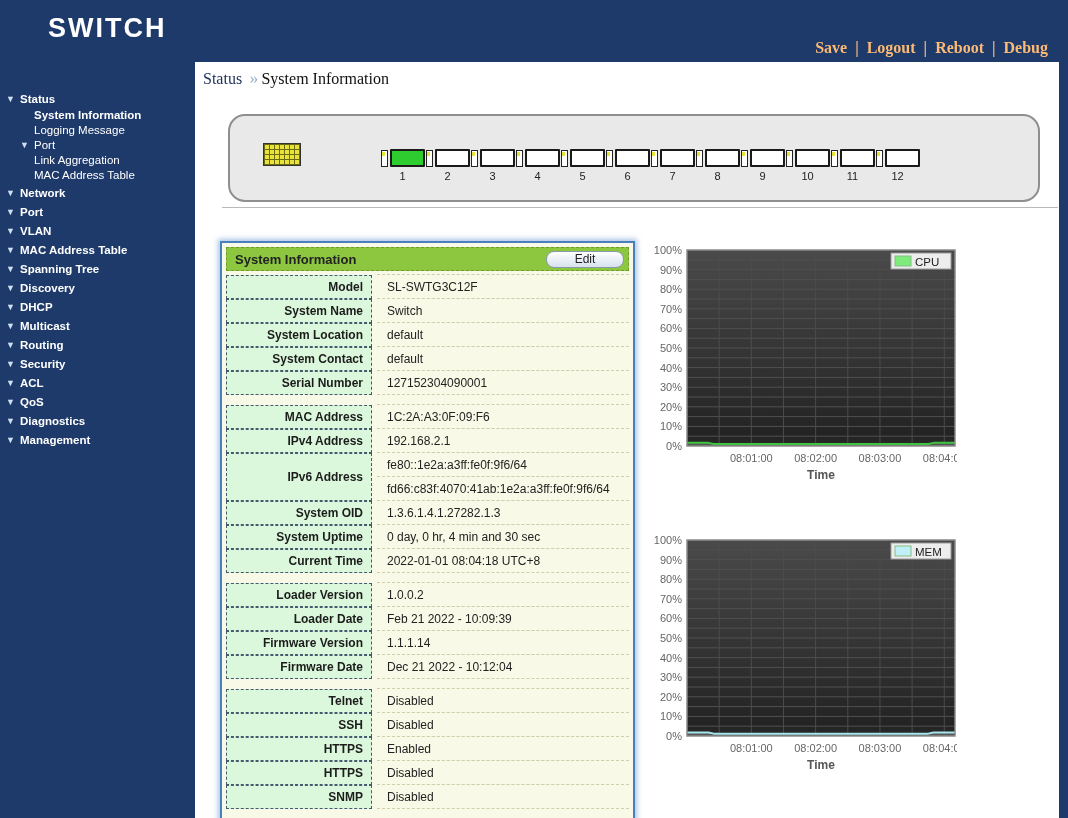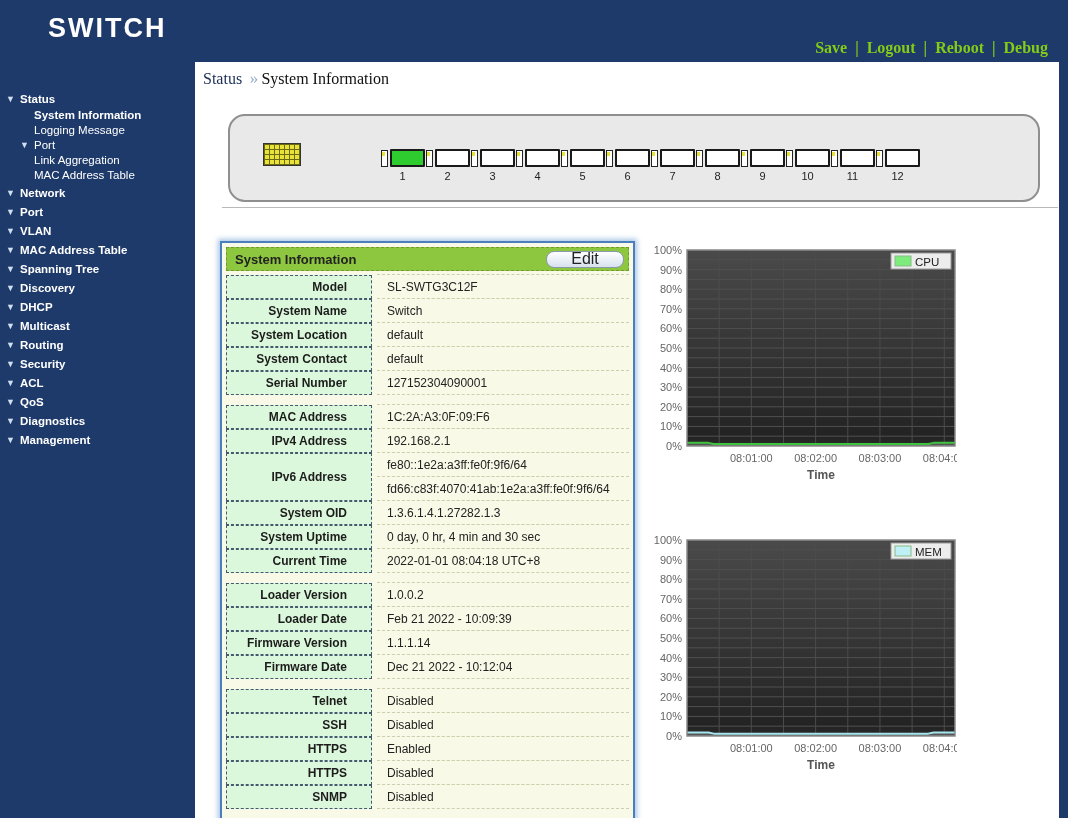--- a/index.html
+++ b/index.html
@@ -13,21 +13,21 @@
   .logo{color:#fff;font-size:27px;font-weight:bold;letter-spacing:2px;padding:13px 0 0 48px;}
   .nav{margin-top:47px;}
   .nav-item{display:flex;align-items:center;color:#fff;cursor:pointer;}
   .nav-item.lvl0{padding:2px 0 2px 6px;font-weight:bold;font-size:11.5px;margin-top:3px;}
   .nav-item.lvl1{padding:1.5px 0 1.5px 20px;font-size:11.5px;font-weight:normal;}
   .nav-item.active{font-weight:bold;}
   .nav-arrow{width:14px;color:#cfe0f2;font-size:9px;flex:0 0 14px;}
   .nav-spacer{width:14px;flex:0 0 14px;}
   
   .topbar{position:absolute;left:195px;top:0;right:0;height:62px;background:#1e3a6a;z-index:2;}
-  .toplinks{position:absolute;right:14px;bottom:5px;color:#84cc16;
+  .toplinks{position:absolute;right:14px;bottom:5px;color:#fdba74;
     font-family:"Liberation Serif",serif;font-weight:bold;font-size:16px;}
   .toplinks .top-link{cursor:pointer;padding:0 6px;}
   .toplinks .sep{padding:0 2px;}
   .right-stripe{position:absolute;right:0;top:0;width:9px;height:818px;background:#1e3a6a;z-index:2;}
   
   .content{position:absolute;left:195px;top:62px;right:9px;bottom:0;background:#fff;z-index:1;}
   .breadcrumb{position:absolute;left:8px;top:7px;font-family:"Liberation Serif",serif;
     font-size:16px;font-weight:normal;color:#101010;text-align:right;}
   .crumb-section{color:#1c2f57;cursor:pointer;}
   .crumb-chev{color:#93aecb;font-size:17px;padding:0 5px 0 7px;letter-spacing:-2px;}
@@ -47,27 +47,27 @@
   .port-body.active{background:#2ecc2e;}
   .port-num{font-size:11px;color:#222;margin-top:3px;}
   .divider{position:absolute;left:27px;top:145px;width:836px;border-top:1px solid #b9b9b9;}
   
   .sysinfo{position:absolute;left:25px;top:179px;width:403px;background:#f9f9e7;
     border:2px solid #4a7fbe;box-shadow:0 0 5px 2px rgba(100,150,210,.55);padding:4px;}
   .ti-header{height:22px;background:#8dc63f;border:1px dashed #6f9c2c;display:flex;
     align-items:center;margin-bottom:4px;}
   .ti-title{padding-left:8px;font-size:13px;font-weight:bold;color:#222;}
   .edit-btn{margin-left:auto;margin-right:4px;width:78px;height:17px;border-radius:8px;
-    background:linear-gradient(#ffffff,#d7e2ee);border:1px solid #8a9aac;font-size:16px;color:#222;
+    background:linear-gradient(#ffffff,#d7e2ee);border:1px solid #8a9aac;font-size:12px;color:#222;
     display:flex;align-items:center;justify-content:center;cursor:pointer;}
   .ti-section{margin-bottom:10px;}
   .ti-section:last-child{margin-bottom:14px;}
   .ti-row{display:flex;}
   .ti-label{width:146px;flex:0 0 146px;background:#dcf8dc;border:1px dashed #445a6e;
-    display:flex;align-items:center;justify-content:flex-end;padding-right:24px;
+    display:flex;align-items:center;justify-content:flex-end;padding-right:8px;
     font-size:12px;font-weight:bold;color:#1c1c1c;box-sizing:border-box;}
   .ti-values{flex:1;display:flex;flex-direction:column;margin-left:5px;}
   .ti-value{flex:1 0 23px;height:23px;display:flex;align-items:center;padding-left:10px;
     font-size:12px;color:#222;border-bottom:1px dashed #cfcfae;border-top:1px dashed #cfcfae;margin-top:-1px;}
   
   .chart{position:absolute;left:448px;}
   #chart-cpu{top:182px;}
   #chart-mem{top:472px;}
   svg text{font-family:"Liberation Sans",sans-serif;}
 </style>

